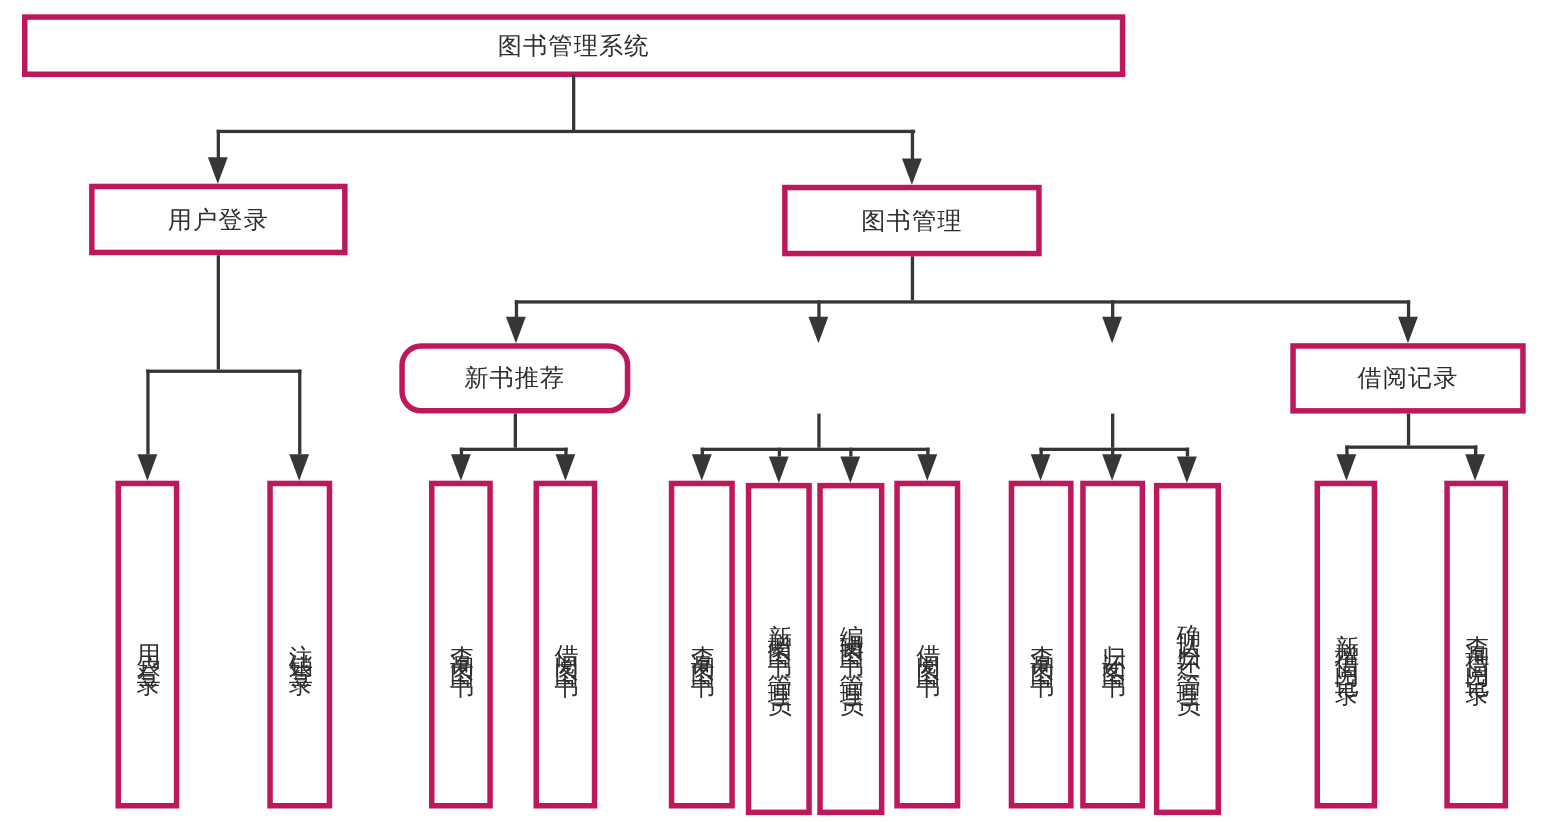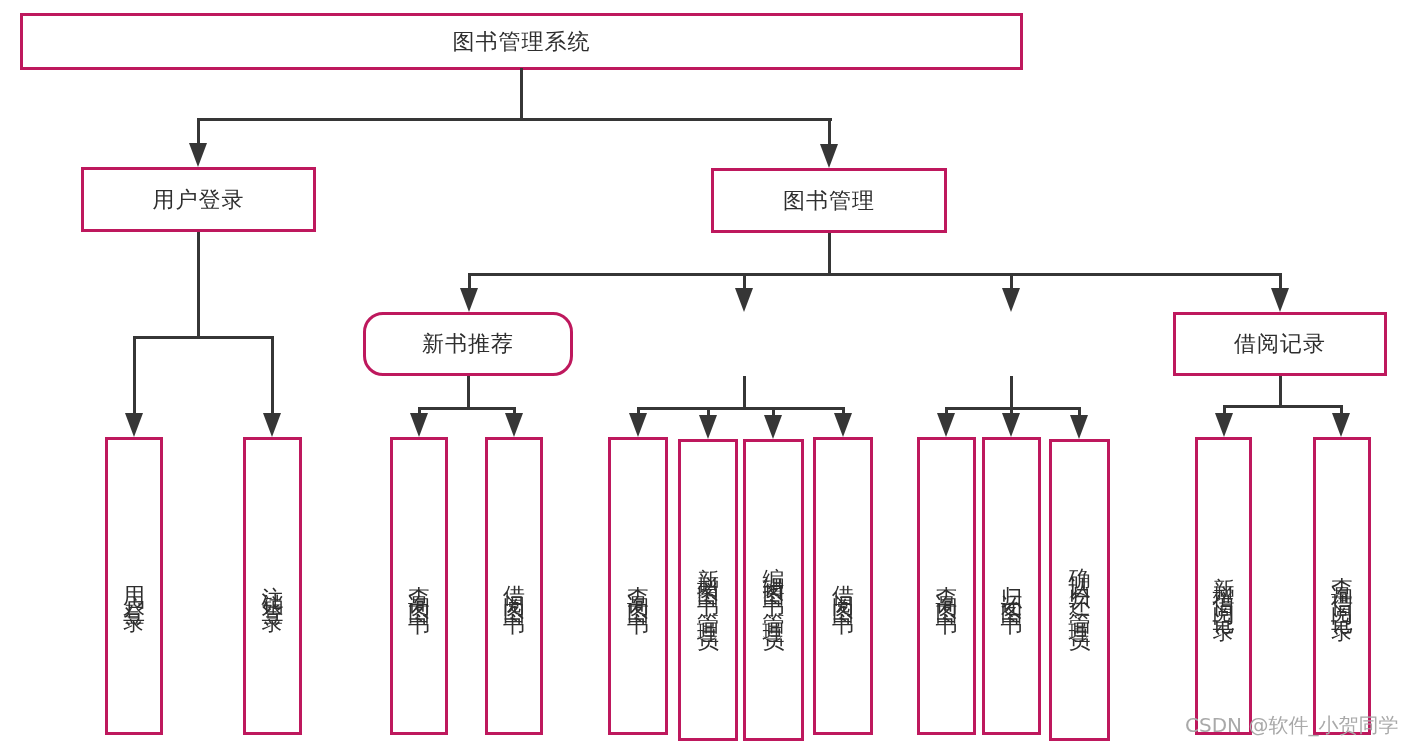--- a/index.html
+++ b/index.html
@@ -6,21 +6,21 @@
   #stage{
     position:relative;
     width:1405px;height:747px;
     background:#ffffff;
     font-family:"DejaVu Sans","Liberation Sans",sans-serif;
     overflow:hidden;
   }
   .box{
     position:absolute;
     box-sizing:border-box;
-    border:3px solid #be185d;
+    border:5px solid #be185d;
     background:#ffffff;
     display:flex;
     align-items:center;
     justify-content:center;
     color:#2e2e2e;
     font-size:22px;
     letter-spacing:1px;
   }
   .vtext{
     writing-mode:vertical-rl;
@@ -163,15 +163,14 @@
   <div class="ln" style="left:1078px;top:407px;width:3px;height:8px;"></div>
   <div class="arr" style="left:1070px;top:415px;"></div>
 
   <div class="ln" style="left:1279px;top:376px;width:3px;height:29px;"></div>
   <div class="ln" style="left:1223px;top:405px;width:120px;height:3px;"></div>
   <div class="ln" style="left:1223px;top:405px;width:3px;height:10px;"></div>
   <div class="arr" style="left:1215px;top:413px;"></div>
   <div class="ln" style="left:1340px;top:405px;width:3px;height:10px;"></div>
   <div class="arr" style="left:1332px;top:413px;"></div>
 
-  <div class="watermark">CSDN @软件_小贺同学</div>
 
 </div>
 
 </body></html>

